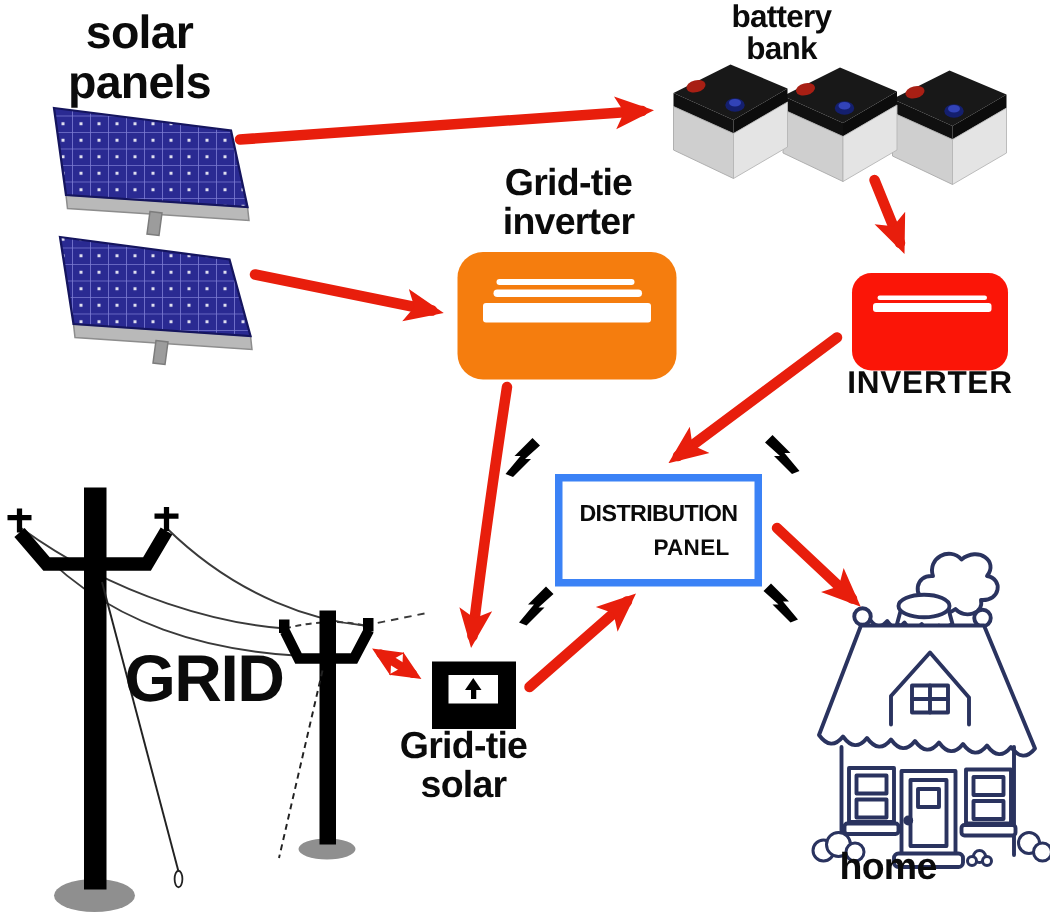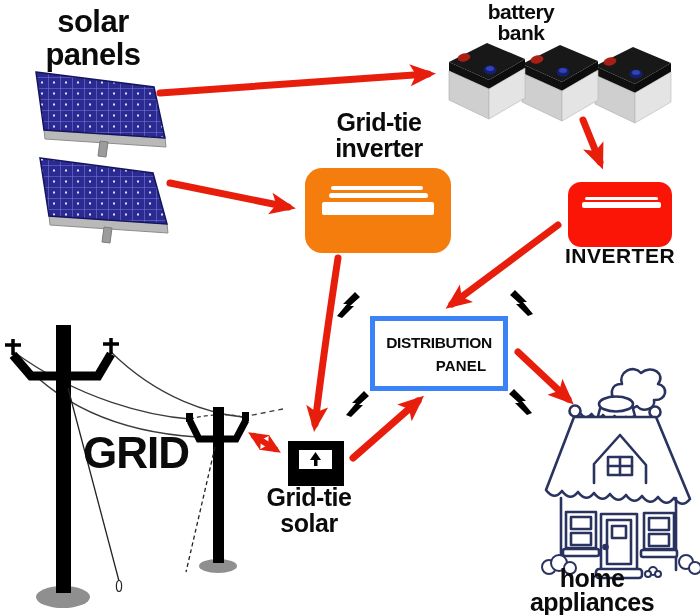--- a/index.html
+++ b/index.html
@@ -197,16 +197,15 @@
 
 <div class="lbl" id="lbl-grid">GRID</div>
 
 <div class="lbl" id="lbl-meter">
   <span>Grid-tie</span>
   <span>solar</span>
 </div>
 
 <div class="lbl" id="lbl-home">
   <span>home</span>
-  <span>appliances</span>
 </div>
 
 </div>
 
 </body></html>

